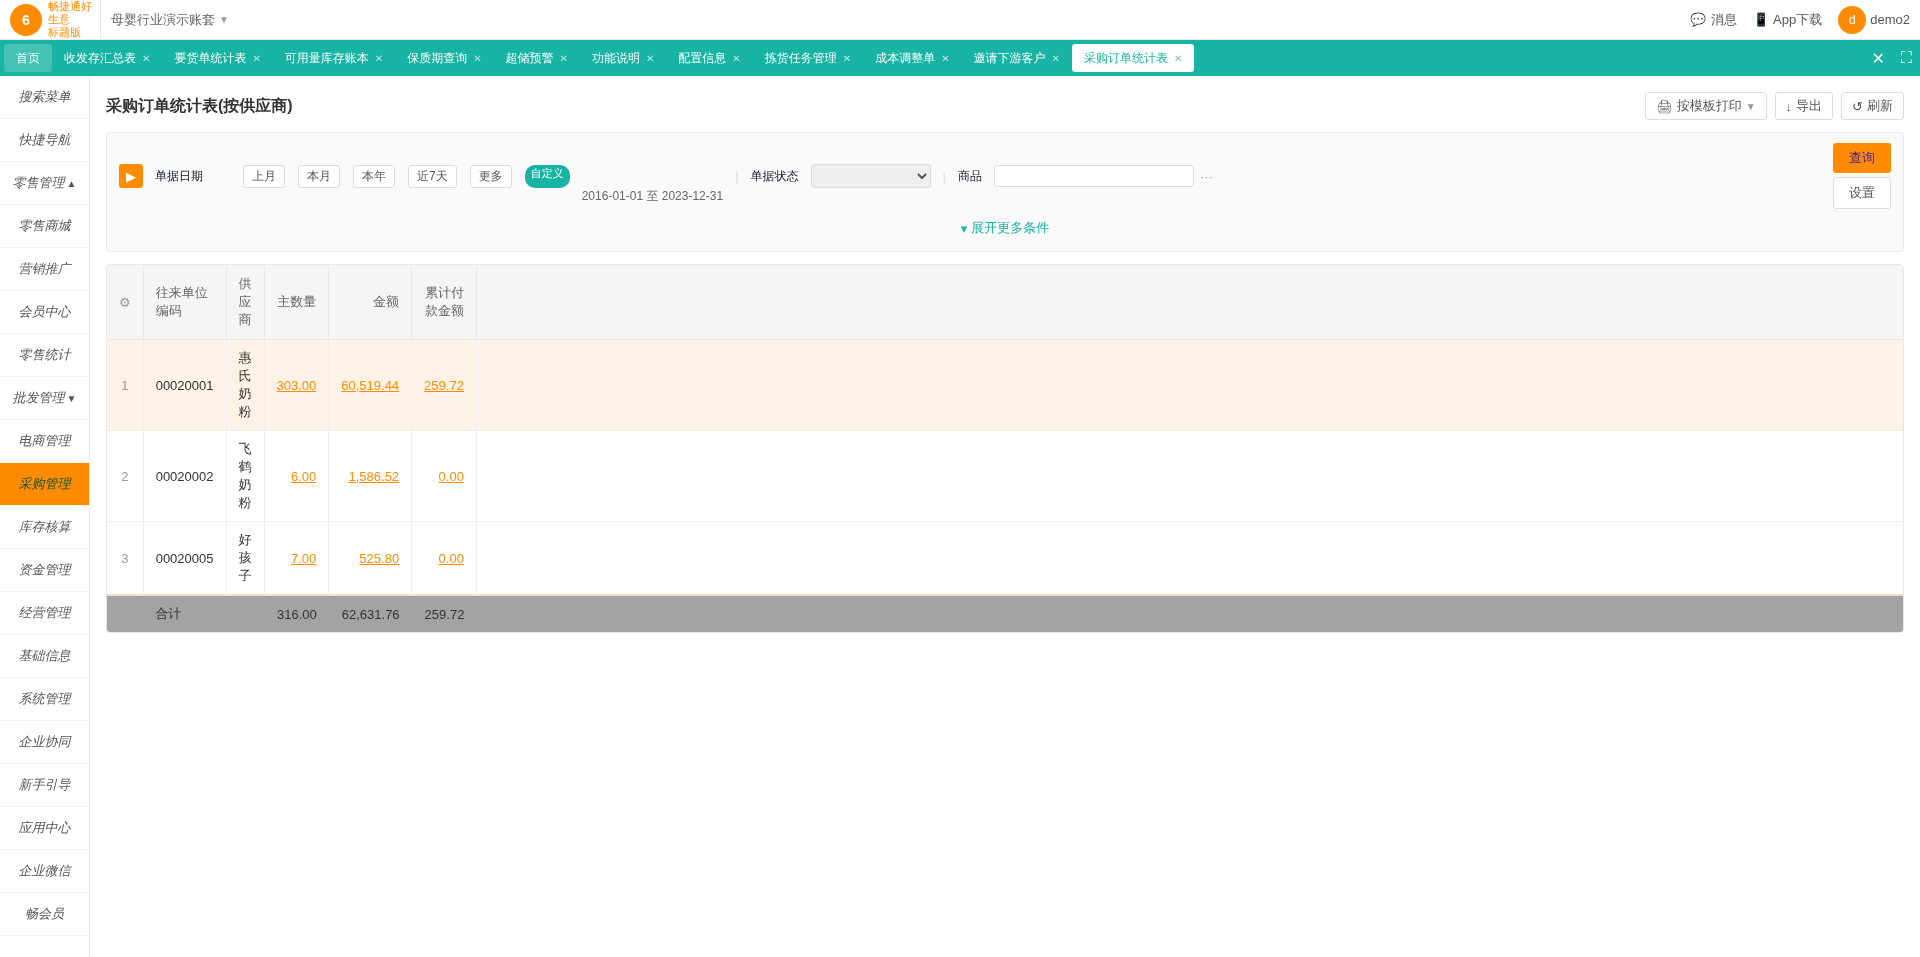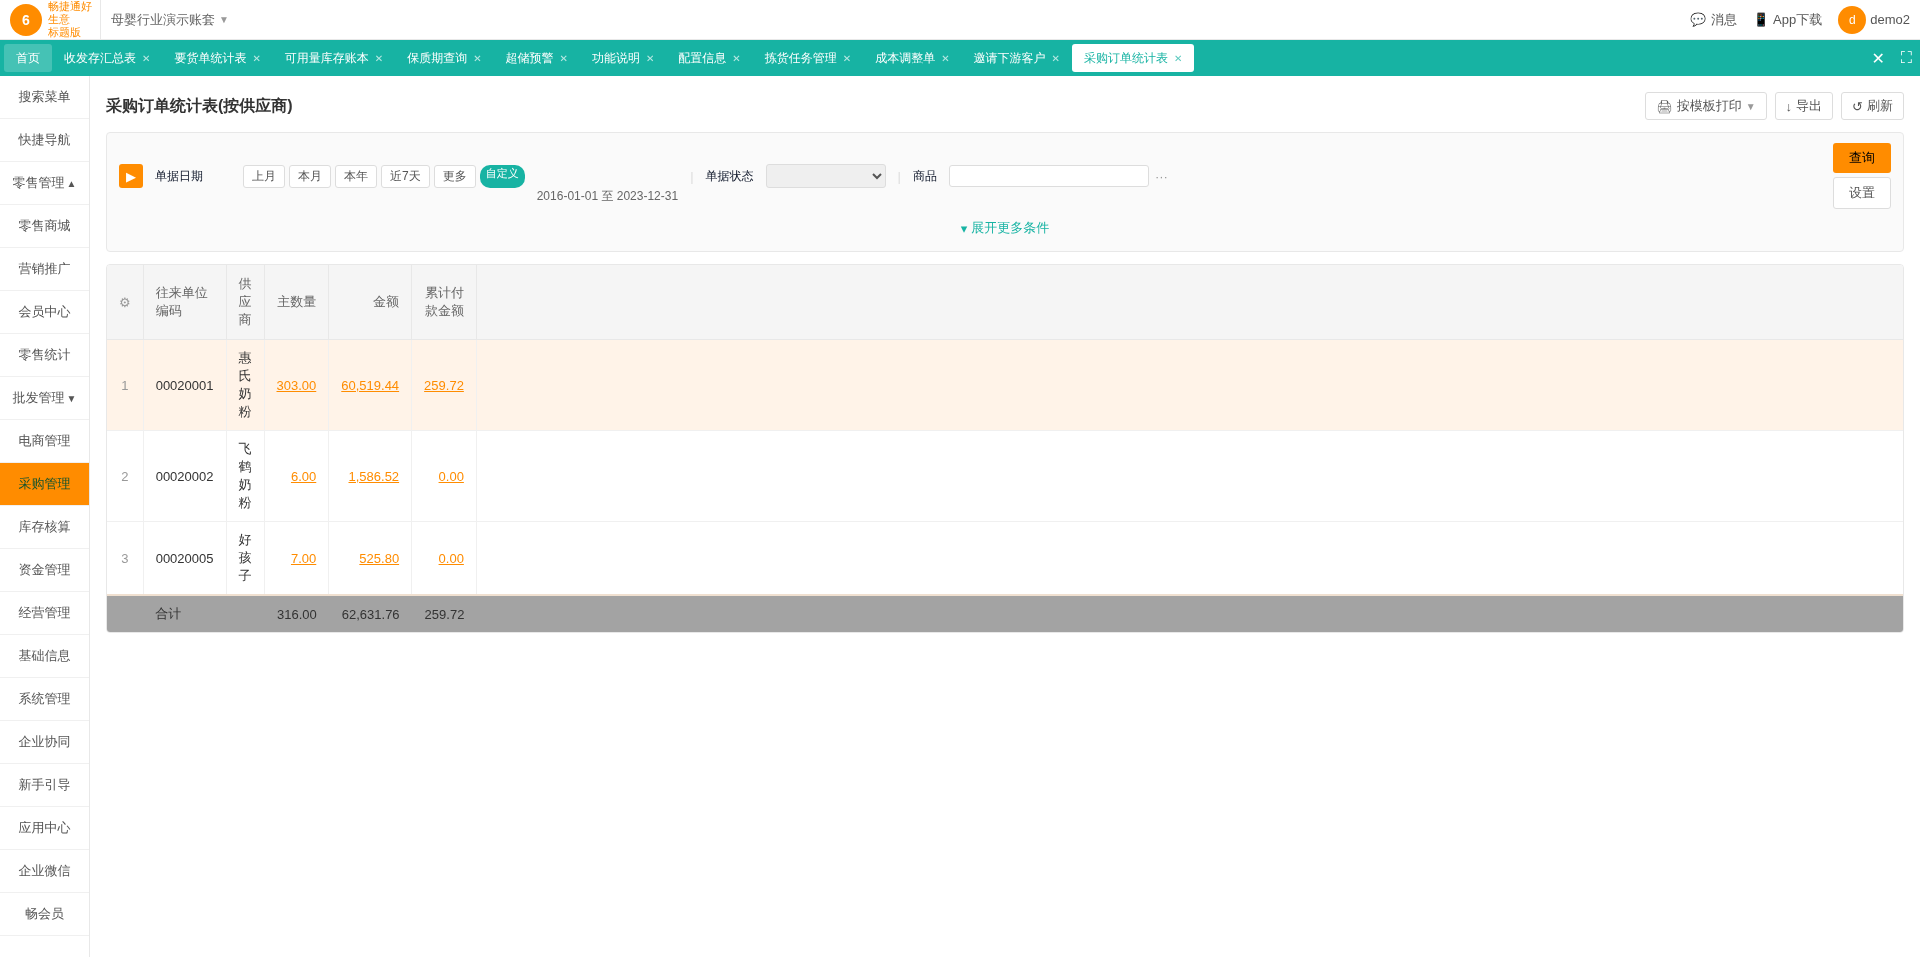--- a/index.html
+++ b/index.html
@@ -20,21 +20,21 @@
     .nav-tabs { height: 36px; background: #17b3a3; display: flex; align-items: center; padding: 0 4px; overflow: hidden; }
     .nav-tab { height: 28px; padding: 0 12px; display: flex; align-items: center; gap: 4px; color: white; font-size: 12px; cursor: pointer; white-space: nowrap; border-radius: 3px; }
     .nav-tab.home { background: rgba(255,255,255,0.2); align-items: center; }
     .nav-tab.active { background: white; color: #17b3a3; }
     .nav-tab .close-x { font-size: 10px; opacity: 0.7; margin-left: 2px; }
     .nav-tabs-right { margin-left: auto; display: flex; align-items: center; gap: 8px; }
     .nav-tab-btn { color: white; font-size: 16px; cursor: pointer; padding: 0 4px; }
 
     
     .layout { display: flex; height: calc(957px - 76px); }
-    .sidebar { width: 90px; background: #fff; border-right: 1px solid #e8e8e8; display: flex; flex-direction: column; overflow-y: auto; flex-shrink: 0; }
+    .sidebar { width: 90px; background: #fff; border-right: 1px solid #e8e8e8; display: flex; flex-direction: column; overflow-y: auto; flex-shrink: 0; font-style: italic; }
     .sidebar-item { padding: 12px 0; text-align: center; cursor: pointer; color: #555; font-size: 13px; border-bottom: 1px solid #f0f0f0; }
     .sidebar-item.active { color: #14532d; background: #ff8c00; }
     .sidebar-item.has-arrow { display: flex; align-items: center; justify-content: center; gap: 2px; }
 
     
     .main-content { flex: 1; background: #f5f5f5; overflow-y: auto; padding: 0; }
     .page-container { background: white; margin: 0; padding: 16px; min-height: 100%; }
 
     
     .page-header { display: flex; align-items: center; justify-content: space-between; margin-bottom: 12px; }
@@ -42,30 +42,30 @@
     .header-actions { display: flex; align-items: center; gap: 8px; }
     .btn-print { display: flex; align-items: center; gap: 4px; padding: 4px 10px; border: 1px solid #ddd; border-radius: 3px; background: white; cursor: pointer; font-size: 13px; color: #555; }
     .btn-export { display: flex; align-items: center; gap: 4px; padding: 4px 10px; border: 1px solid #ddd; border-radius: 3px; background: white; cursor: pointer; font-size: 13px; color: #555; }
     .btn-refresh { display: flex; align-items: center; gap: 4px; padding: 4px 10px; border: 1px solid #ddd; border-radius: 3px; background: white; cursor: pointer; font-size: 13px; color: #555; }
 
     
     .filter-area { background: #fafafa; border: 1px solid #e8e8e8; border-radius: 4px; padding: 10px 12px; margin-bottom: 12px; }
     .filter-row { display: flex; align-items: center; gap: 12px; flex-wrap: nowrap; }
     .filter-toggle { width: 24px; height: 24px; background: #ff8c00; border-radius: 3px; display: flex; align-items: center; justify-content: center; color: white; cursor: pointer; flex-shrink: 0; }
     .filter-label { color: #0f172a; font-size: 12px; white-space: nowrap; }
-    .filter-quick-btns { display: flex; gap: 4px; padding-left: 28px; }
+    .filter-quick-btns { display: flex; gap: 13px; padding-left: 28px; }
     .filter-quick-btn { padding: 2px 8px; border: 1px solid #ddd; border-radius: 3px; background: white; cursor: pointer; font-size: 12px; color: #555; }
     .filter-custom-badge { background: #17b3a3; color: white; font-size: 11px; padding: 1px 6px; border-radius: 10px; }
     .filter-date-range { color: #666; font-size: 12px; margin-top: 40px; }
     .filter-separator { color: #ddd; }
     .filter-select-wrap { display: flex; align-items: center; gap: 6px; }
     .filter-select { border: 1px solid #ddd; border-radius: 3px; padding: 3px 8px; font-size: 12px; color: #555; min-width: 120px; }
     .filter-input-wrap { display: flex; align-items: center; gap: 6px; }
     .filter-input { border: 1px solid #ddd; border-radius: 3px; padding: 3px 8px; font-size: 12px; color: #555; min-width: 200px; }
-    .btn-query { background: #ff8c00; color: #000000; border: none; border-radius: 3px; padding: 6px 16px; font-size: 13px; cursor: pointer; }
+    .btn-query { background: #ff8c00; color: #4c1d95; border: none; border-radius: 3px; padding: 6px 16px; font-size: 13px; cursor: pointer; }
     .btn-settings { background: white; color: #555; border: 1px solid #ddd; border-radius: 3px; padding: 6px 12px; font-size: 13px; cursor: pointer; text-align: center; }
     .filter-right-actions { display: flex; flex-direction: column; gap: 4px; margin-left: auto; }
 
     
     .table-wrapper { border: 1px solid #e8e8e8; border-radius: 4px; overflow: hidden; }
     table { width: 100%; border-collapse: collapse; }
     thead tr { background: #f5f5f5; }
     thead th { padding: 10px 12px; text-align: left; font-weight: normal; color: #666; font-size: 13px; border-bottom: 1px solid #e8e8e8; border-right: 1px solid #e8e8e8; }
     thead th:last-child { border-right: none; }
     .th-right { text-align: right; }

